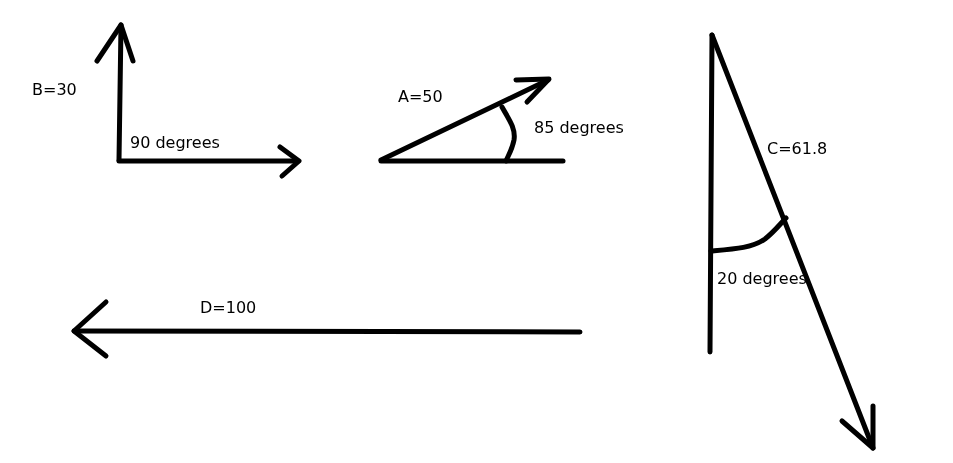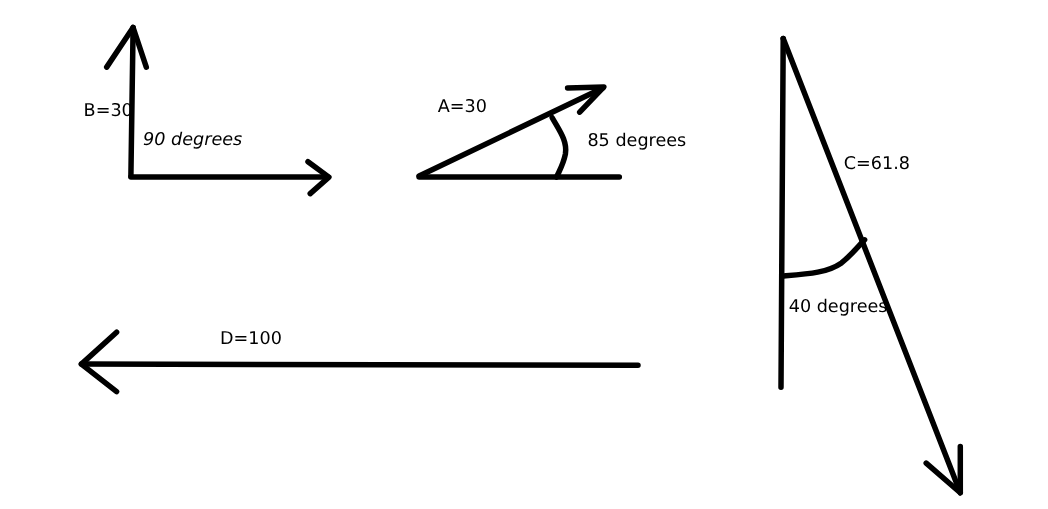--- a/index.html
+++ b/index.html
@@ -52,23 +52,23 @@
     <g>
       <path class="stroke" d="M711,251 C735,249 752,248 765,239 C775,231 780,224 786,218"></path>
     </g>
 
     <g>
       <line class="stroke" x1="580" y1="332" x2="74" y2="331"></line>
       <polyline class="stroke" points="106,302 74,331 106,356"></polyline>
     </g>
   </svg>
 
-  <span class="label" style="left:32px; top:91px;margin-left:44px;">B=30</span>
-  <span class="label" style="left:130px; top:118px;font-style:italic;">90 degrees</span>
+  <span class="label" style="left:32px; top:81px;">B=30</span>
+  <span class="label" style="left:130px; top:134px;">90 degrees</span>
 
-  <span class="label" style="left:398px; top:88px;">A=30</span>
+  <span class="label" style="left:398px; top:88px;">A=50</span>
   <span class="label" style="left:534px; top:119px;">85 degrees</span>
 
   <span class="label" style="left:767px; top:140px;">C=61.8</span>
-  <span class="label" style="left:717px; top:270px;">40 degrees</span>
+  <span class="label" style="left:717px; top:270px;">20 degrees</span>
 
   <span class="label" style="left:200px; top:299px;">D=100</span>
 </div>
 
 </body></html>

